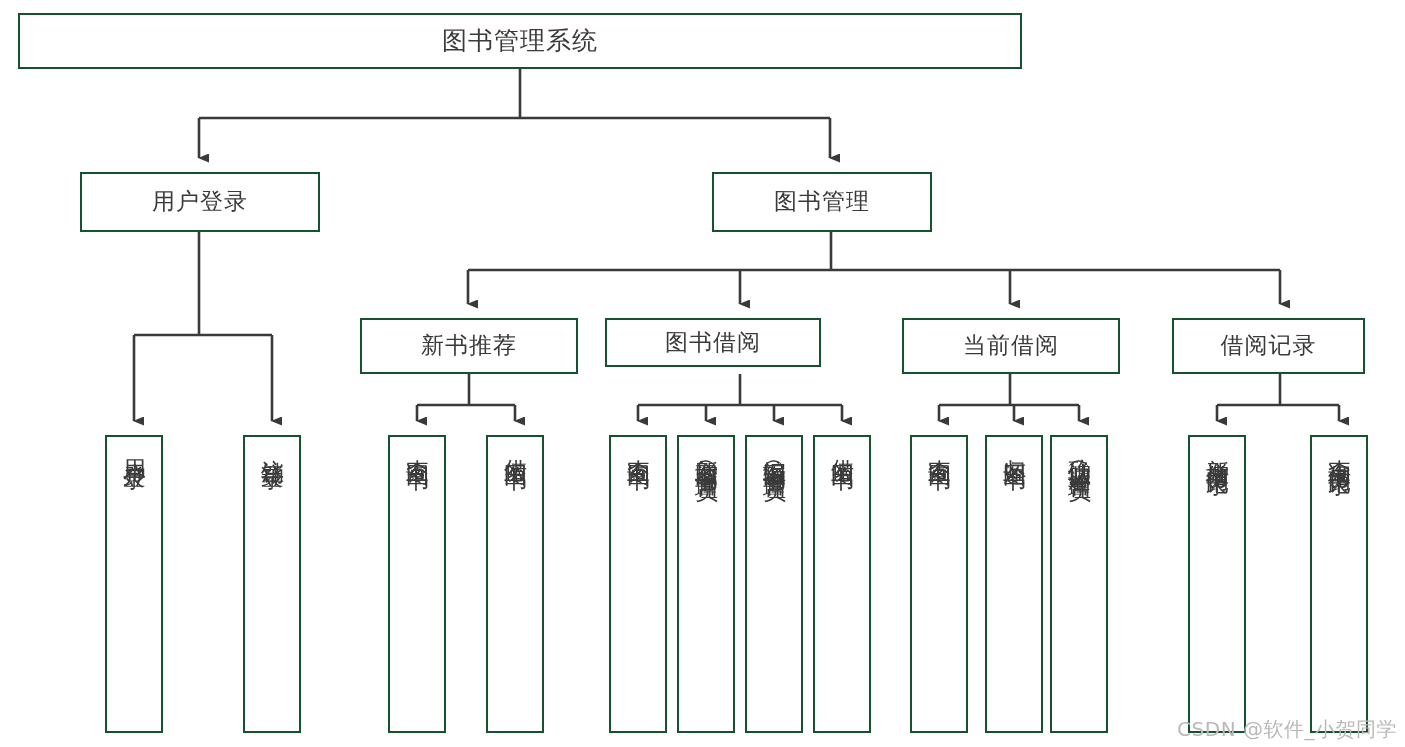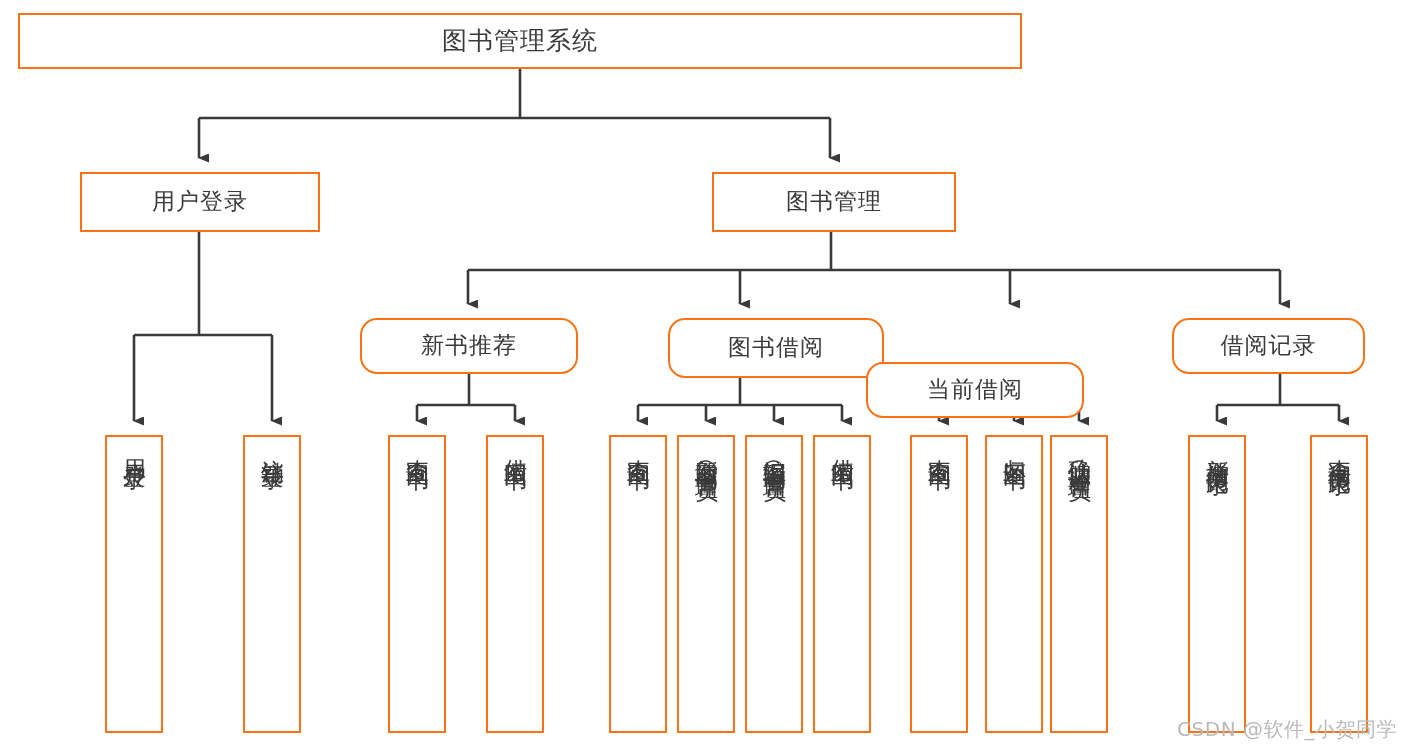--- a/index.html
+++ b/index.html
@@ -18,42 +18,41 @@
   #svg-layer {
     position: absolute;
     left: 0;
     top: 0;
     width: 1405px;
     height: 747px;
   }
   .node {
     position: absolute;
     box-sizing: border-box;
-    border: 2px solid #f97316;
+    border: 2px solid #14532d;
     background: #ffffff;
     color: #3a3a3a;
     display: flex;
     align-items: center;
     justify-content: center;
     text-align: center;
     line-height: 1.12;
     z-index: 3;
   }
   .node.root {
     font-size: 25px;
     letter-spacing: 1px;
   }
   .node.lvl2 {
     font-size: 23px;
     letter-spacing: 1px;
   }
   .node.lvl3 {
     font-size: 23px;
     letter-spacing: 1px;
-    border-radius: 17px;
   }
   .node.leaf {
     font-size: 23px;
     writing-mode: vertical-rl;
     text-orientation: upright;
     letter-spacing: 3px;
     padding-top: 4px;
     padding-bottom: 4px;
     justify-content: flex-start;
     align-items: center;
@@ -128,31 +127,31 @@
     </g>
   </svg>
 
   <div class="node root" style="left:18px; top:13px; width:1004px; height:56px;">
     <span class="node-label">图书管理系统</span>
   </div>
 
   <div class="node lvl2" style="left:80px; top:172px; width:240px; height:60px;">
     <span class="node-label">用户登录</span>
   </div>
-  <div class="node lvl2" style="left:712px; top:172px; width:244px; height:60px;">
+  <div class="node lvl2" style="left:712px; top:172px; width:220px; height:60px;">
     <span class="node-label">图书管理</span>
   </div>
 
   <div class="node lvl3" style="left:360px; top:318px; width:218px; height:56px;">
     <span class="node-label">新书推荐</span>
   </div>
-  <div class="node lvl3" style="left:668px; top:318px; width:216px; height:60px;">
+  <div class="node lvl3" style="left:605px; top:318px; width:216px; height:49px;">
     <span class="node-label">图书借阅</span>
   </div>
-  <div class="node lvl3" style="left:866px; top:318px; width:218px; height:56px;margin-top:44px;">
+  <div class="node lvl3" style="left:902px; top:318px; width:218px; height:56px;">
     <span class="node-label">当前借阅</span>
   </div>
   <div class="node lvl3" style="left:1172px; top:318px; width:193px; height:56px;">
     <span class="node-label">借阅记录</span>
   </div>
 
   <div class="node leaf" style="left:105px; top:435px; width:58px; height:298px;">
     <span class="node-label">用户登录</span>
   </div>
   <div class="node leaf" style="left:243px; top:435px; width:58px; height:298px;">

